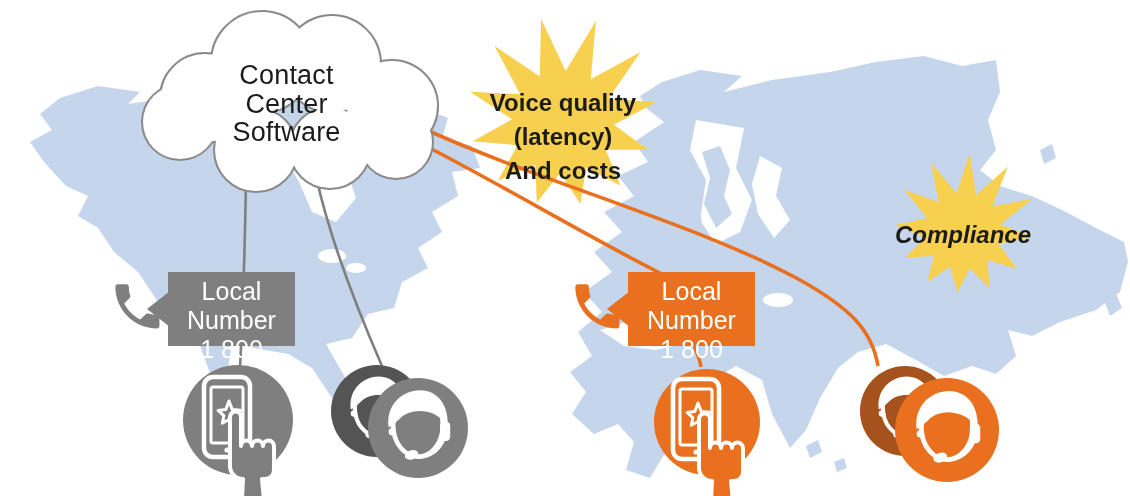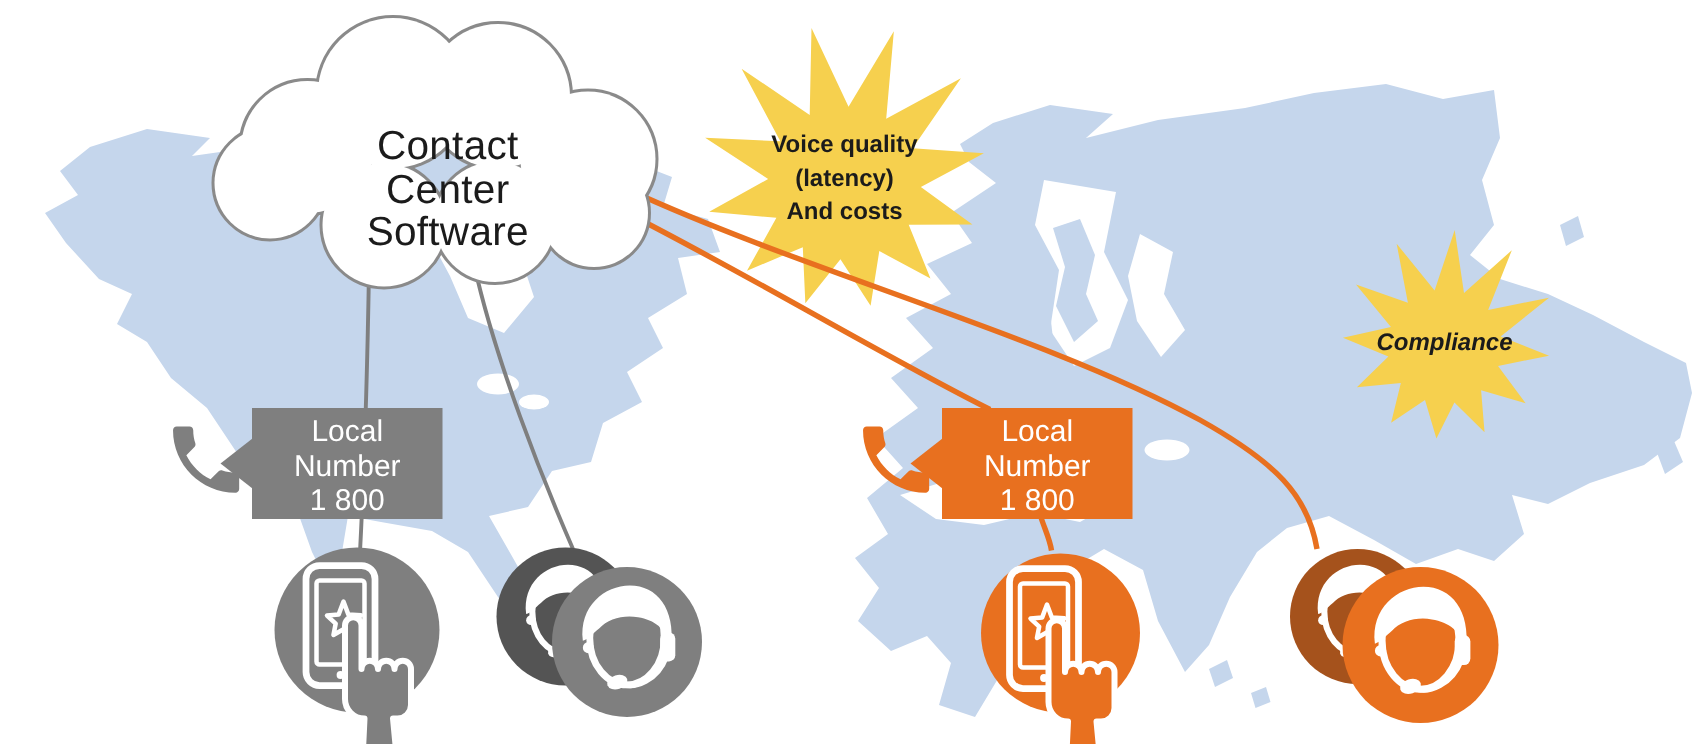--- a/index.html
+++ b/index.html
@@ -12,22 +12,22 @@
   }
   .stage svg{position:absolute;left:0;top:0;}
   .label{
     position:absolute;
     white-space:pre-line;
     text-align:center;
     color:var(--c-text_dark);
     pointer-events:none;
   }
   .cloud-label{font-size:27px;line-height:1.06;letter-spacing:0.2px;}
-  .burst-label{font-size:16px;font-weight:bold;line-height:1.42;}
-  .bubble-label{font-size:20px;line-height:1.15;color:var(--c-text_light);}
+  .burst-label{font-size:24px;font-weight:bold;line-height:1.42;}
+  .bubble-label{font-size:25px;line-height:1.15;color:var(--c-text_light);}
   .map-shape{fill:var(--c-map);}
   .sea-cut{fill:#ffffff;}
   .burst{fill:var(--c-burst);}
   .gray-line{stroke:var(--c-line_gray);stroke-width:2.6;fill:none;}
   .orange-line{stroke:var(--c-orange);stroke-width:3.6;fill:none;}
   .gray-fill{fill:var(--c-gray);}
   .orange-fill{fill:var(--c-orange);}
   .stroke-white{stroke:#ffffff;fill:none;}
   .fill-white{fill:#ffffff;}
 </style>
@@ -153,21 +153,21 @@
     <g transform="translate(905,411) scale(0.82)">
       <use href="#agent-icon"></use>
     </g>
     <circle class="orange-fill" cx="947" cy="430" r="52"></circle>
     <g transform="translate(947,431) scale(0.95)">
       <use href="#agent-icon"></use>
     </g>
   </g>
 </svg>
 
-  <div class="label cloud-label" style="left:176px;top:61px;width:245px;margin-top:22px;">Contact
+  <div class="label cloud-label" style="left:164px;top:61px;width:245px;">Contact
 Center
 Software</div>
 
   <div class="label burst-label" style="left:463px;top:86px;width:200px;">Voice quality
 (latency)
 And costs</div>
 
   <div class="label burst-label" style="left:878px;top:218px;width:170px;font-style:italic;">Compliance</div>
 
   <div class="label bubble-label" style="left:168px;top:277px;width:127px;">Local

